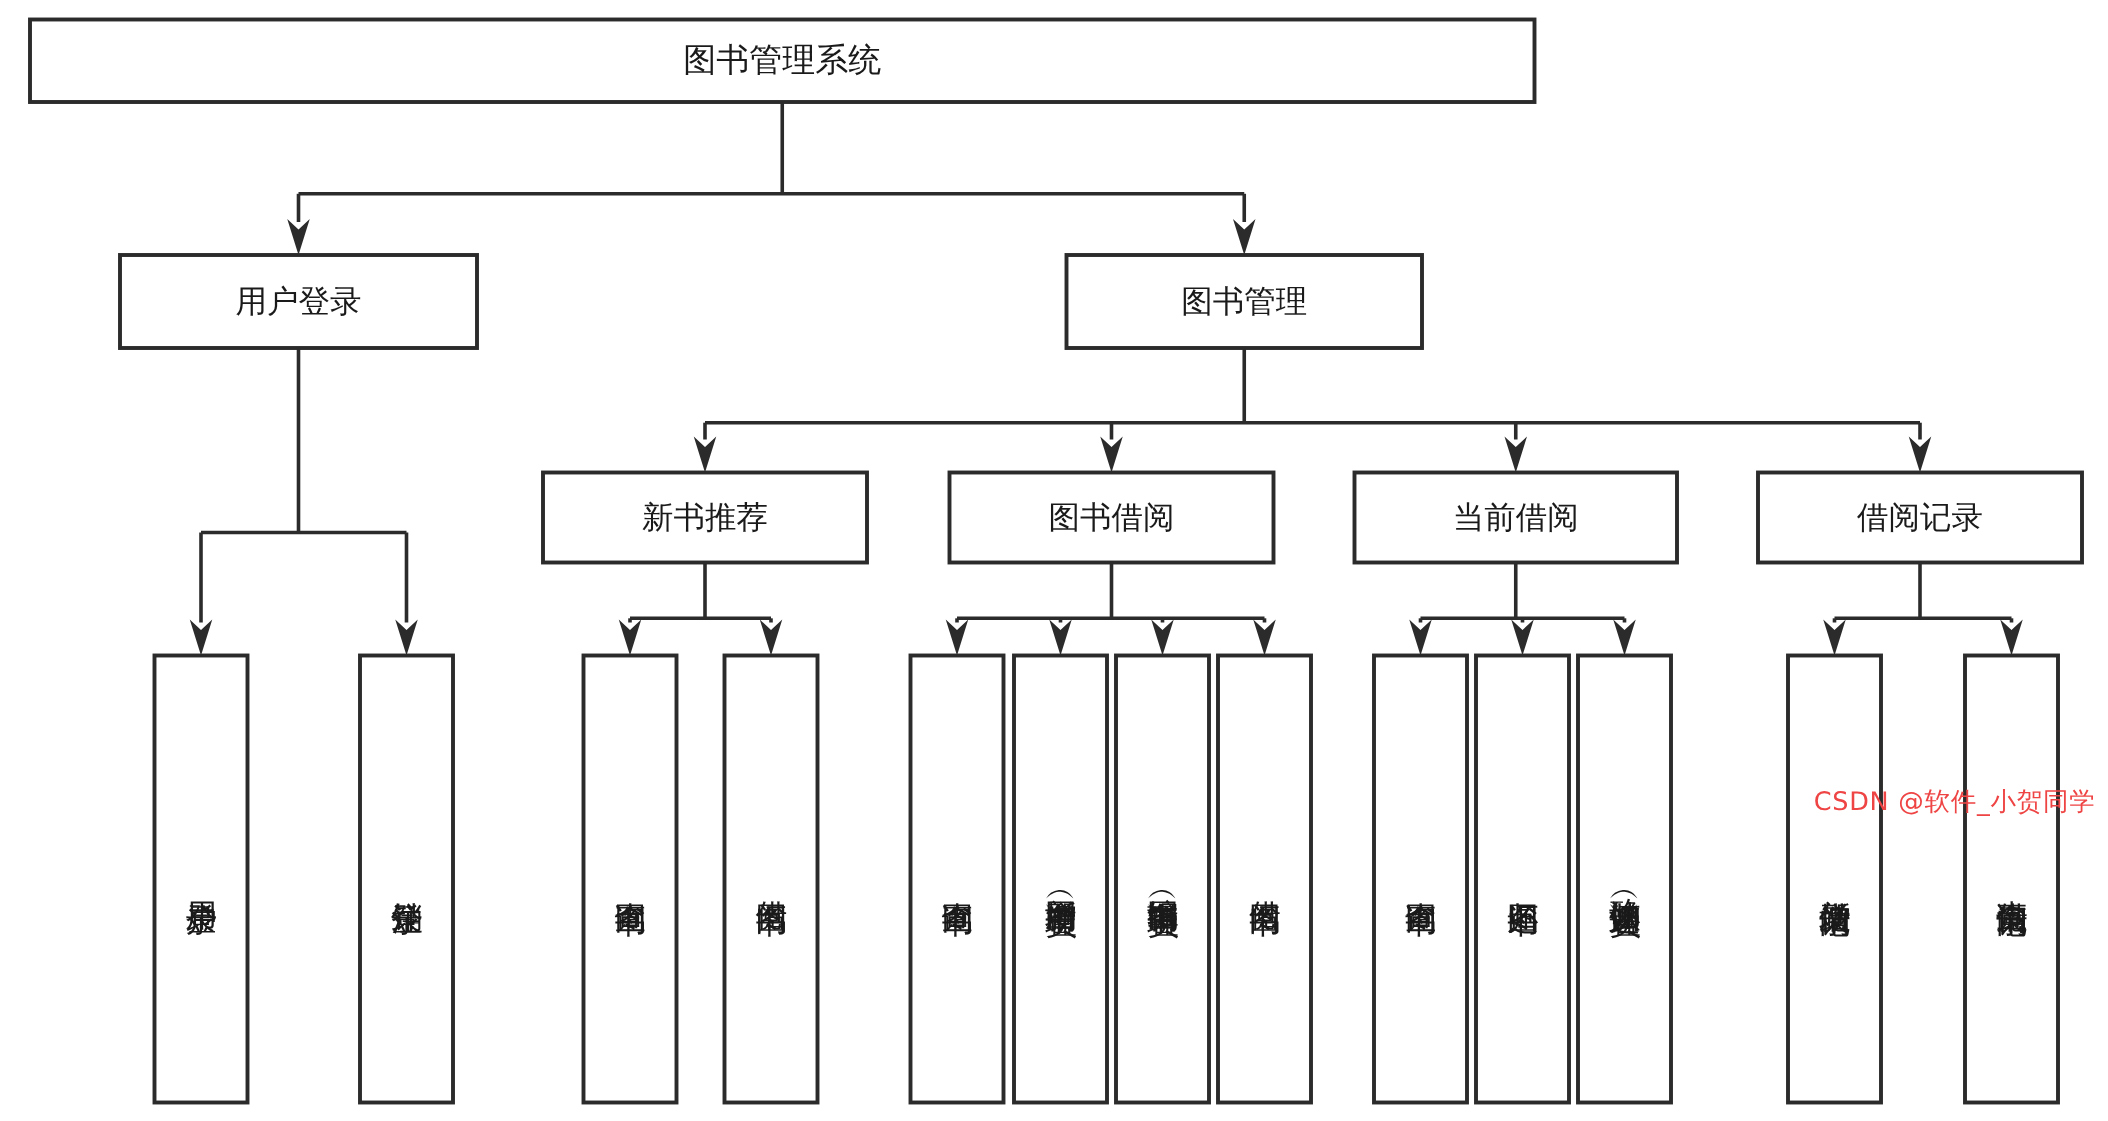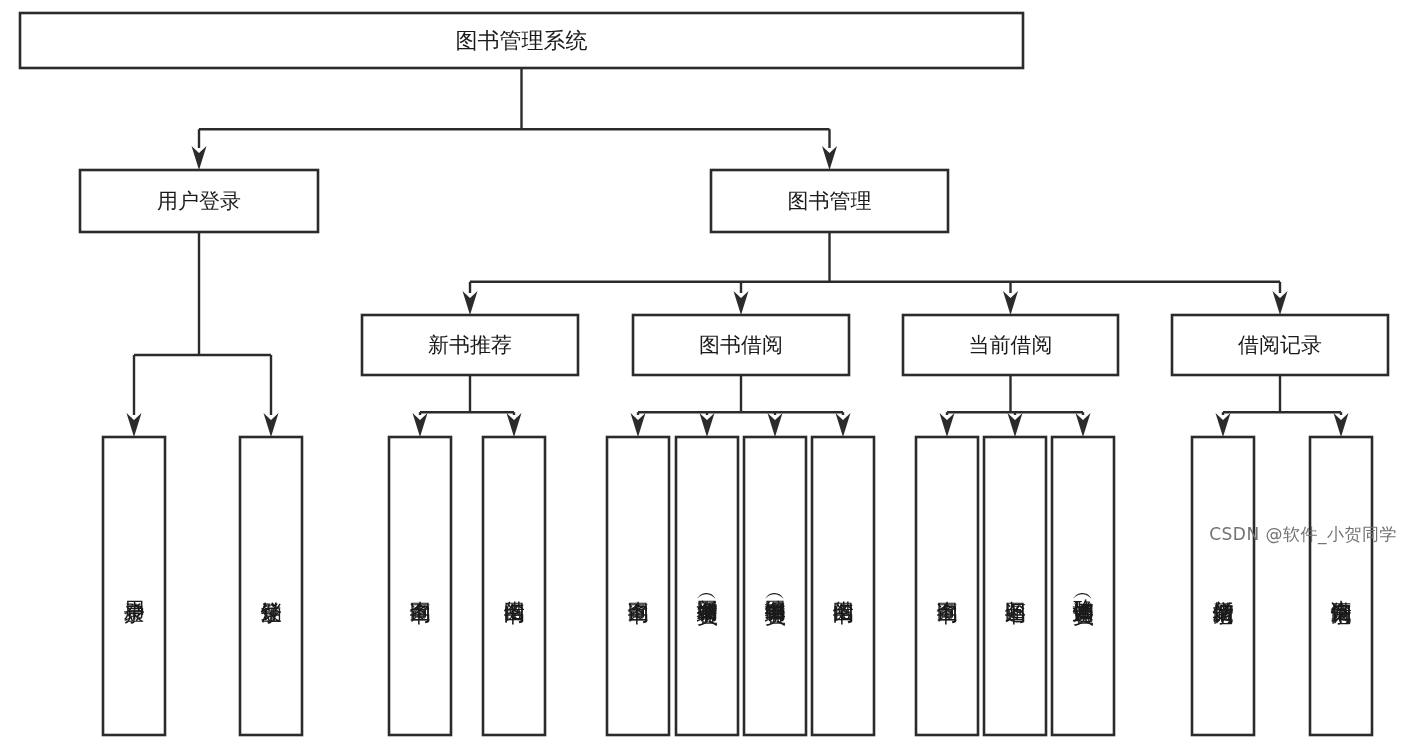--- a/index.html
+++ b/index.html
@@ -66,21 +66,21 @@
     letter-spacing: 1px;
     text-align: center;
     white-space: nowrap;
   }
   .watermark {
     position: absolute;
     right: 8px;
     bottom: 6px;
     font-family: "DejaVu Sans", "Liberation Sans", sans-serif;
     font-size: 17px;
-    color: #737373;
+    color: #ef4444;
     letter-spacing: 0.5px;
     white-space: nowrap;
   }
 </style>
 </head>
 <body>
 
 <div id="diagram-root">
   <svg class="canvas" id="canvas" viewBox="0 0 1405 747">
       <g>

